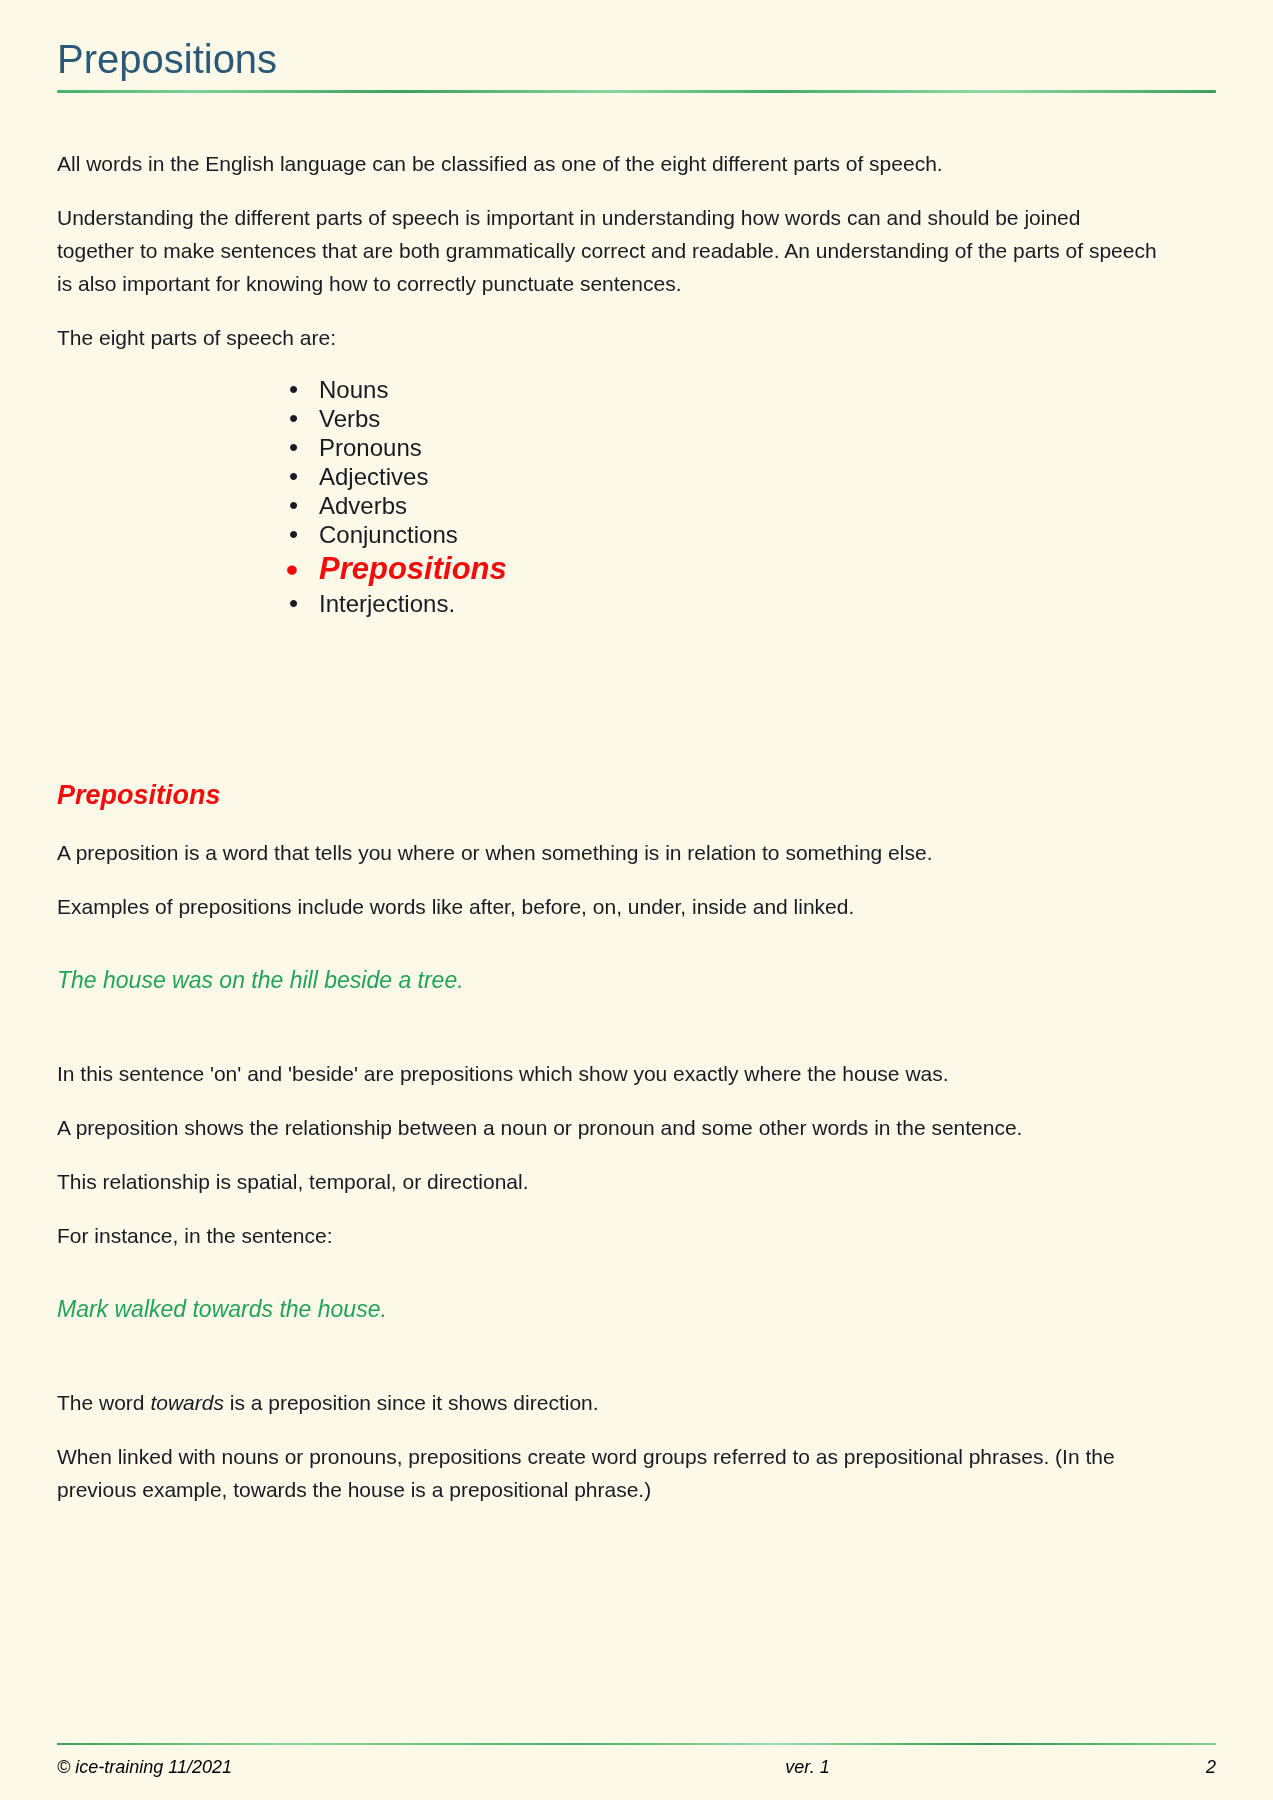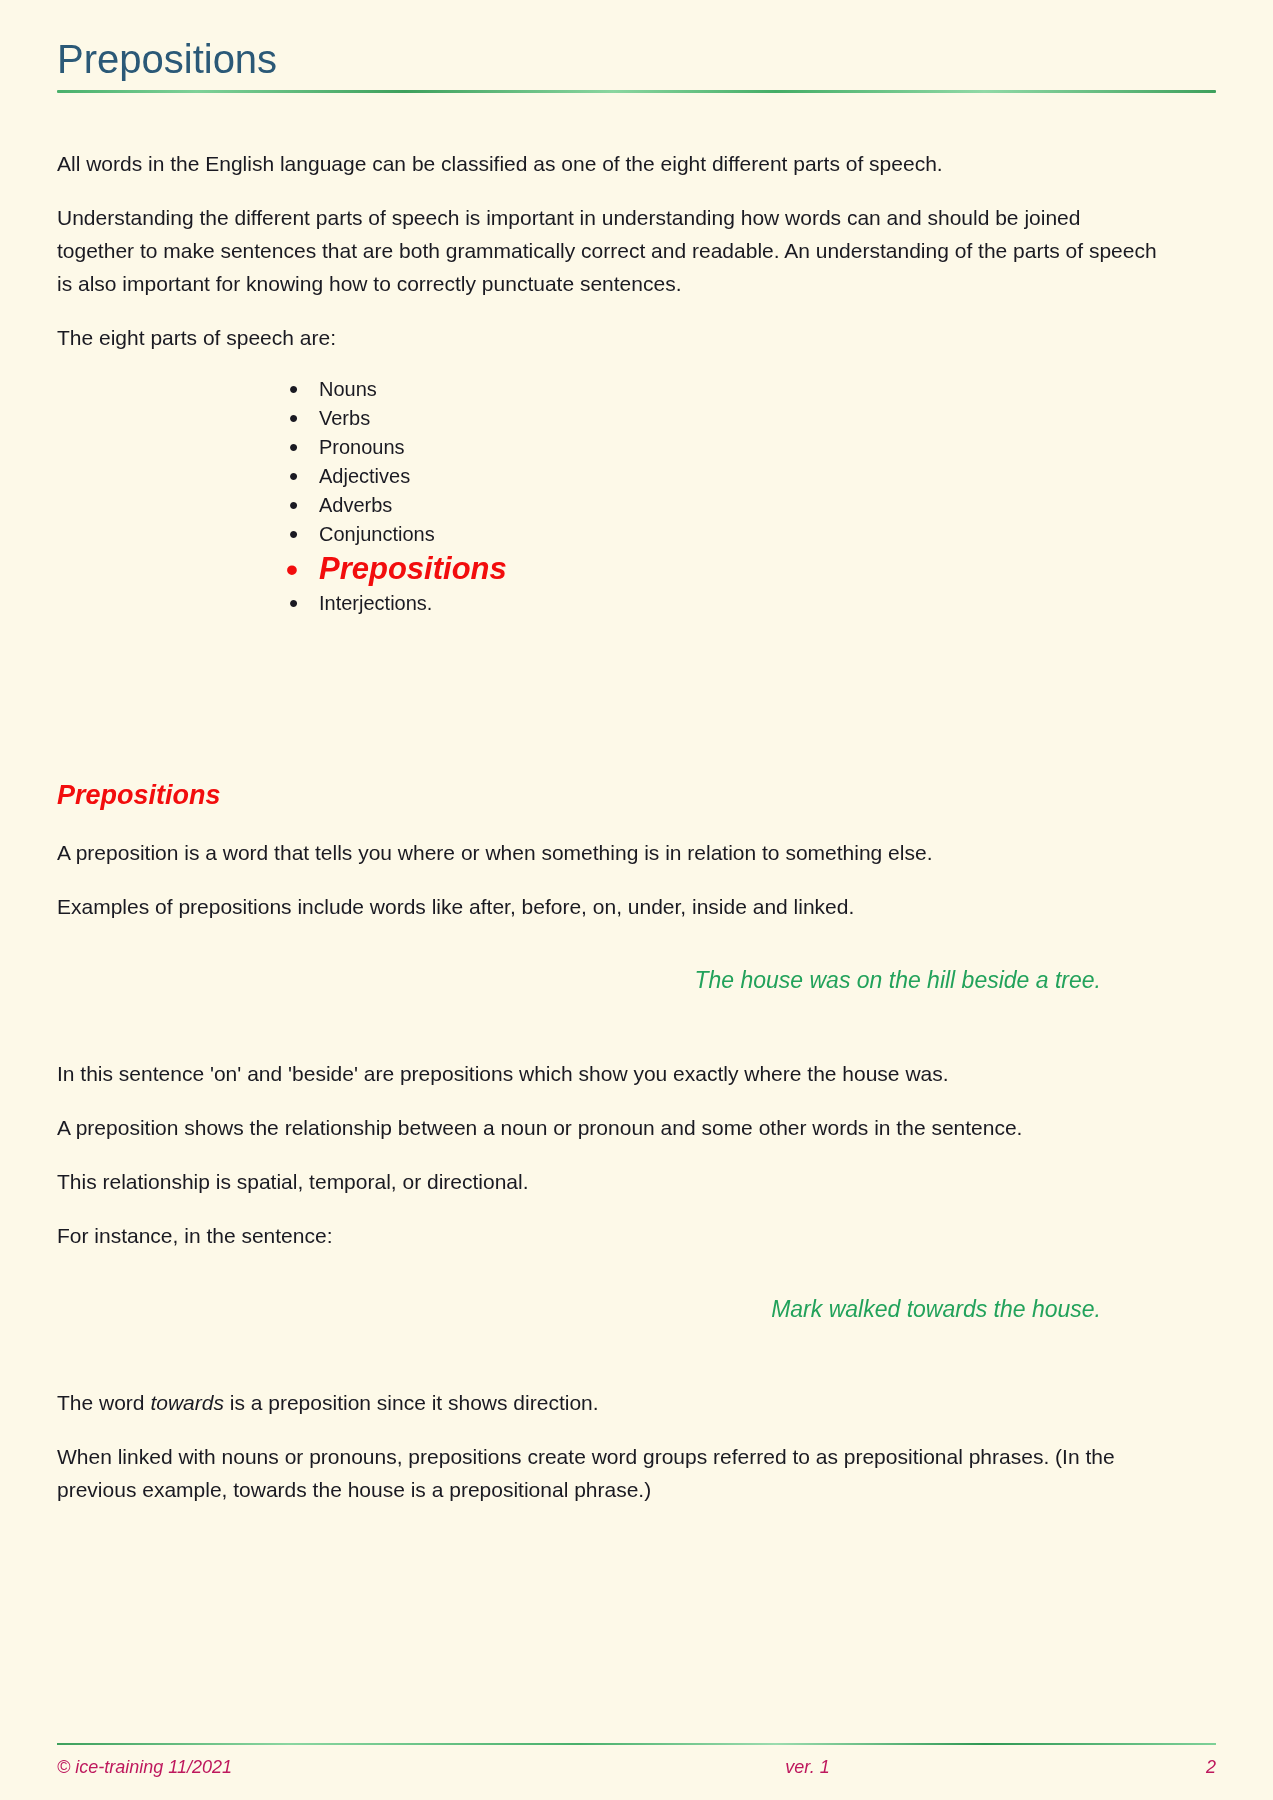--- a/index.html
+++ b/index.html
@@ -33,21 +33,21 @@
   
   .body-copy { max-width: 1100px; }
   .body-copy p { font-size: 21px; line-height: 33px; margin: 0 0 21px 0; }
   p.first-para { margin-top: 54px; }
 
   
   ul.pos-list { list-style: none; margin: 6px 0 0 232px; }
   ul.pos-list li {
     position: relative;
     padding-left: 30px;
-    font-size: 20px;
+    font-size: 24px;
     line-height: 29px;
   }
   ul.pos-list li::before {
     content: "\2022";
     position: absolute;
     left: 0;
     top: 0;
     font-size: 26px;
     line-height: 29px;
     color: #1A1A22;
@@ -77,21 +77,21 @@
     font-style: italic;
     font-weight: 700;
   }
 
   
   p.example {
     font-size: 23px !important;
     line-height: 34px !important;
     color: #22A25B;
     font-style: italic;
-    text-align: right;
+    text-align: left;
     padding-right: 56px;
     margin: 40px 0 60px 0 !important;
   }
 
   em.inline-italic { }
 
   
   .footer {
     position: absolute;
     left: 57px;
@@ -100,21 +100,21 @@
   }
   .footer-rule {
     height: 2px;
     background: linear-gradient(90deg, #3da05c 0%, #8ad6a0 20%, #49b06b 45%, #9bdcae 62%, #2f9853 80%, #7ed198 100%);
   }
   .footer-row {
     display: flex;
     margin-top: 12px;
     font-size: 18px;
     font-style: italic;
-    color: #be185d;
+    color: #000000;
   }
   .footer-row .cell { flex: 1; }
   .footer-row .cell.center { text-align: right; }
   .footer-row .cell.right { text-align: right; }
 </style>
 </head>
 <body>
 
 <div class="page">
 

